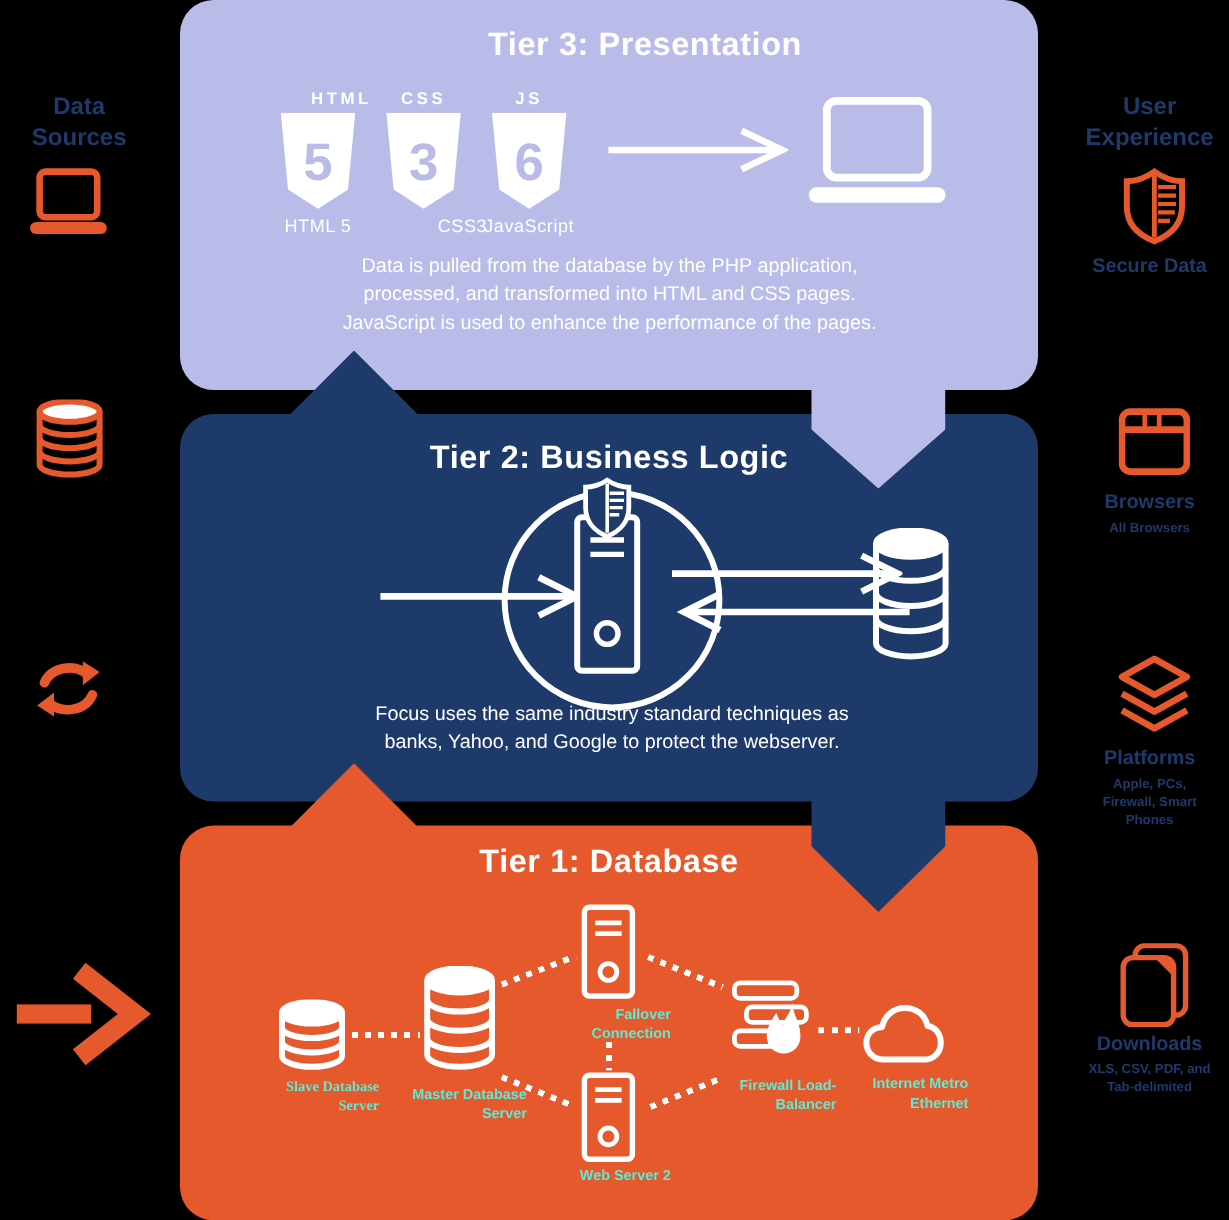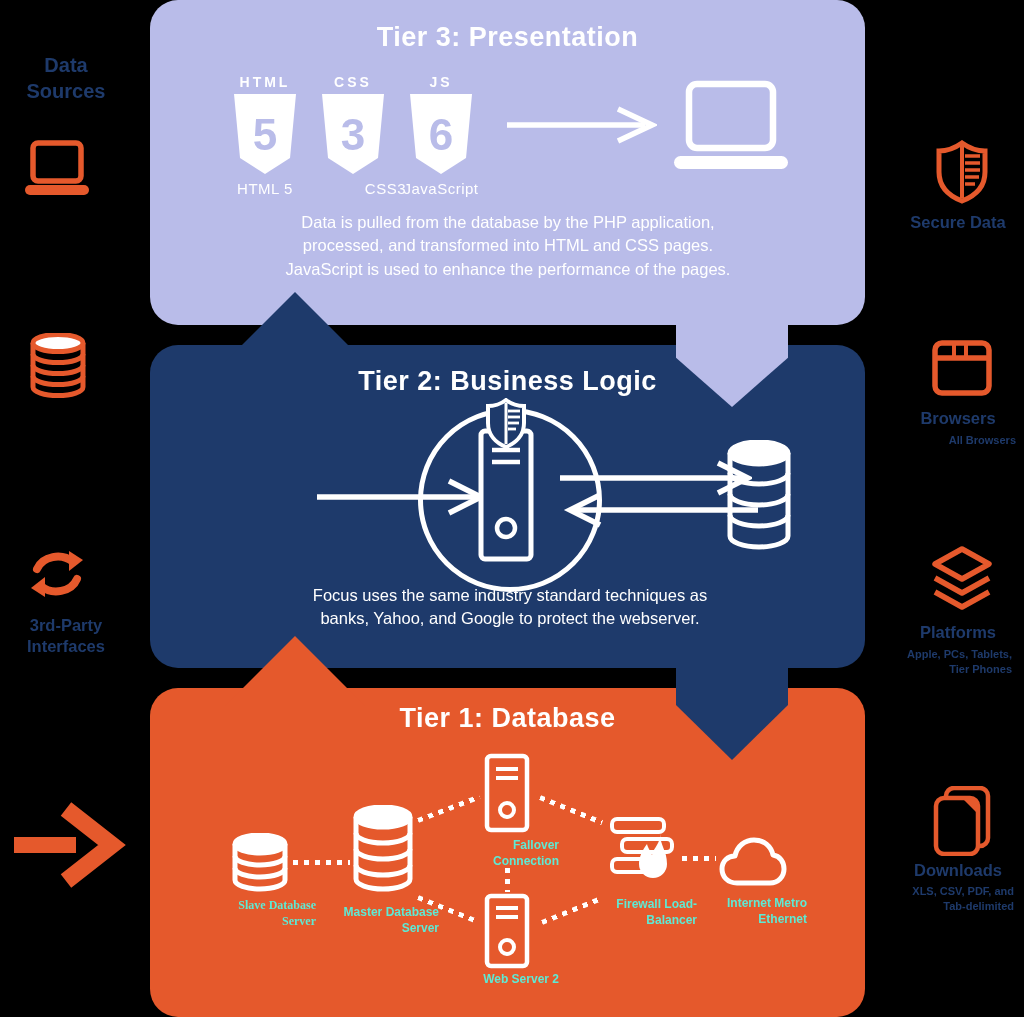--- a/index.html
+++ b/index.html
@@ -14,28 +14,28 @@
   .tier1-bg{top:688px;height:329px;background:#E5592C;}
   .conn{position:absolute;}
   .up-tri{clip-path:polygon(50% 0,0 100%,100% 100%);}
   .down-tail{clip-path:polygon(0 0,100% 0,100% 42%,50% 100%,0 42%);}
   .panel-title{
     position:absolute;left:150px;width:715px;margin:0;text-align:center;
     color:#fff;font-size:27px;font-weight:700;letter-spacing:.5px;
   }
   .side-heading{
     position:absolute;text-align:center;color:#1E3A6B;font-weight:700;
-    font-size:20px;line-height:1.3;
+    font-size:20px;line-height:1.3;margin-top:24px;
   }
   .side-label{
     position:absolute;text-align:center;color:#1E3A6B;font-weight:700;
     font-size:16.5px;line-height:1.25;
   }
   .side-sub{
-    position:absolute;text-align:right;color:#1E3A6B;font-weight:700;
+    position:absolute;text-align:center;color:#1E3A6B;font-weight:700;
     font-size:11px;line-height:1.35;
   }
   .para{
     position:absolute;text-align:center;color:#fff;font-size:16.5px;line-height:1.42;
   }
   .badge-word{
     position:absolute;text-align:center;color:#fff;font-weight:700;
     font-size:14px;letter-spacing:3px;
   }
   .badge-label{
@@ -87,29 +87,29 @@
   </div>
 
   <div class="abs" style="left:25px;top:543px;">
     <svg width="64" height="62" viewBox="0 0 64 62">
       <path d="M12,26 A22,19 0 0 1 48,19" fill="none" stroke="#E5592C" stroke-width="8" stroke-linecap="round"></path>
       <polygon points="58,17 44,8 44,28" fill="#E5592C"></polygon>
       <path d="M52,36 A22,19 0 0 1 16,43" fill="none" stroke="#E5592C" stroke-width="8" stroke-linecap="round"></path>
       <polygon points="6,45 20,34 20,54" fill="#E5592C"></polygon>
     </svg>
   </div>
-  <div class="side-label" style="left:4px;top:615px;width:124px;">3rd-Party Interfaces</div>
 
   <div class="abs" style="left:8px;top:800px;">
     <svg width="118" height="90" viewBox="0 0 118 90">
       <rect x="6" y="37" width="62" height="16" fill="#E5592C"></rect>
       <path d="M58,9 L104,45 L58,81" fill="none" stroke="#E5592C" stroke-width="17"></path>
     </svg>
   </div>
 
+  <div class="side-heading" style="left:896px;top:52px;width:124px;">User Experience</div>
 
   <div class="abs" style="left:934px;top:140px;">
     <svg width="56" height="64" viewBox="0 0 56 64">
       <path d="M28,3 C21,8 12,11 5,11 V32 C5,47 15,56 28,61 C41,56 51,47 51,32 V11 C44,11 35,8 28,3 Z" fill="none" stroke="#E5592C" stroke-width="5"></path>
       <line x1="28" y1="6" x2="28" y2="58" stroke="#E5592C" stroke-width="4"></line>
       <line x1="31" y1="16" x2="46" y2="16" stroke="#E5592C" stroke-width="3.5"></line>
       <line x1="31" y1="23" x2="46" y2="23" stroke="#E5592C" stroke-width="3.5"></line>
       <line x1="31" y1="30" x2="46" y2="30" stroke="#E5592C" stroke-width="3.5"></line>
       <line x1="31" y1="37" x2="45" y2="37" stroke="#E5592C" stroke-width="3.5"></line>
       <line x1="31" y1="44" x2="41" y2="44" stroke="#E5592C" stroke-width="3.5"></line>
@@ -129,35 +129,35 @@
   <div class="side-sub" style="left:900px;top:433px;width:116px;">All Browsers</div>
 
   <div class="abs" style="left:930px;top:546px;">
     <svg width="64" height="70" viewBox="0 0 64 70">
       <path d="M32,3 L59,18 L32,33 L5,18 Z" fill="none" stroke="#E5592C" stroke-width="5.5" stroke-linejoin="round"></path>
       <path d="M5,32 L32,47 L59,32" fill="none" stroke="#E5592C" stroke-width="5.5" stroke-linejoin="round"></path>
       <path d="M5,46 L32,61 L59,46" fill="none" stroke="#E5592C" stroke-width="5.5" stroke-linejoin="round"></path>
     </svg>
   </div>
   <div class="side-label" style="left:900px;top:622px;width:116px;">Platforms</div>
-  <div class="side-sub" style="left:904px;top:647px;width:108px;">Apple, PCs, Tablets, Tier Phones</div>
+  <div class="side-sub" style="left:904px;top:647px;width:108px;">Apple, PCs, Firewall, Smart Phones</div>
 
   <div class="abs" style="left:932px;top:786px;">
     <svg width="62" height="70" viewBox="0 0 62 70">
       <rect x="14" y="2" width="42" height="58" rx="8" fill="none" stroke="#E5592C" stroke-width="4.5"></rect>
       <rect x="4" y="12" width="42" height="56" rx="8" fill="#000" stroke="#E5592C" stroke-width="4.5"></rect>
       <polygon points="30,12 46,28 46,16 42,12" fill="#E5592C"></polygon>
     </svg>
   </div>
   <div class="side-label" style="left:900px;top:860px;width:116px;text-align:center;">Downloads</div>
   <div class="side-sub" style="left:902px;top:884px;width:112px;">XLS, CSV, PDF, and Tab-delimited</div>
 
-  <h2 class="panel-title" style="top:22px;">Tier 3: Presentation</h2>
-
-  <div class="badge-word" style="left:220px;top:74px;width:90px;">HTML</div>
+  <h2 class="panel-title" style="top:22px;padding-left:30px;">Tier 3: Presentation</h2>
+
+  <div class="badge-word" style="left:220px;top:74px;width:90px;text-align:right;">HTML</div>
   <div class="abs" style="left:232px;top:94px;">
     <svg width="66" height="82" viewBox="0 0 66 82">
       <polygon points="2,0 64,0 58,64 33,80 8,64" fill="#fff"></polygon>
       <text x="33" y="56" text-anchor="middle" font-size="44" font-weight="bold" fill="#B9BCE9" font-family="Liberation Sans, sans-serif">5</text>
     </svg>
   </div>
   <div class="badge-label" style="left:220px;top:180px;width:90px;">HTML 5</div>
 
   <div class="badge-word" style="left:308px;top:74px;width:90px;">CSS</div>
   <div class="abs" style="left:320px;top:94px;">

